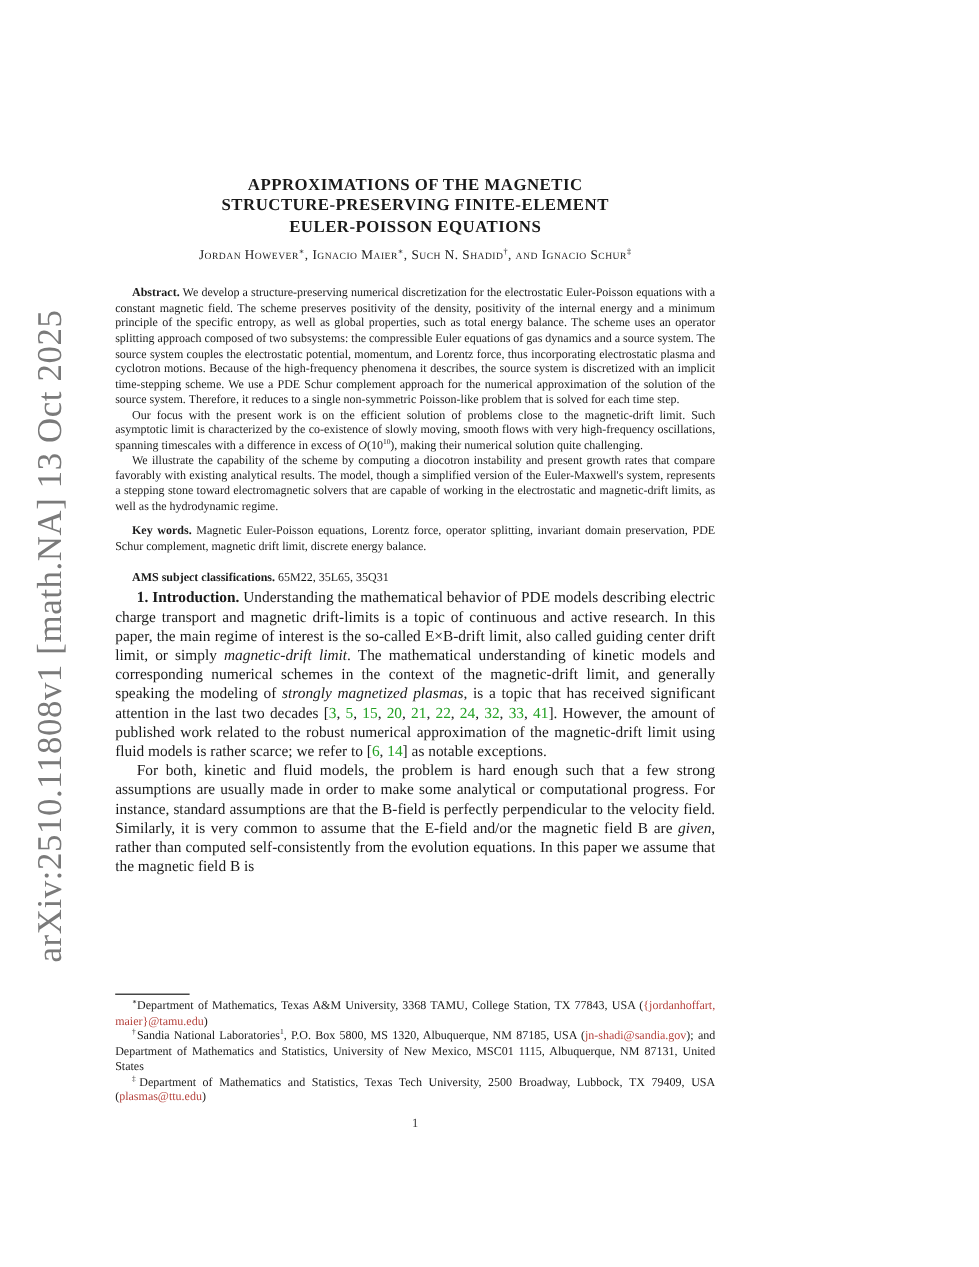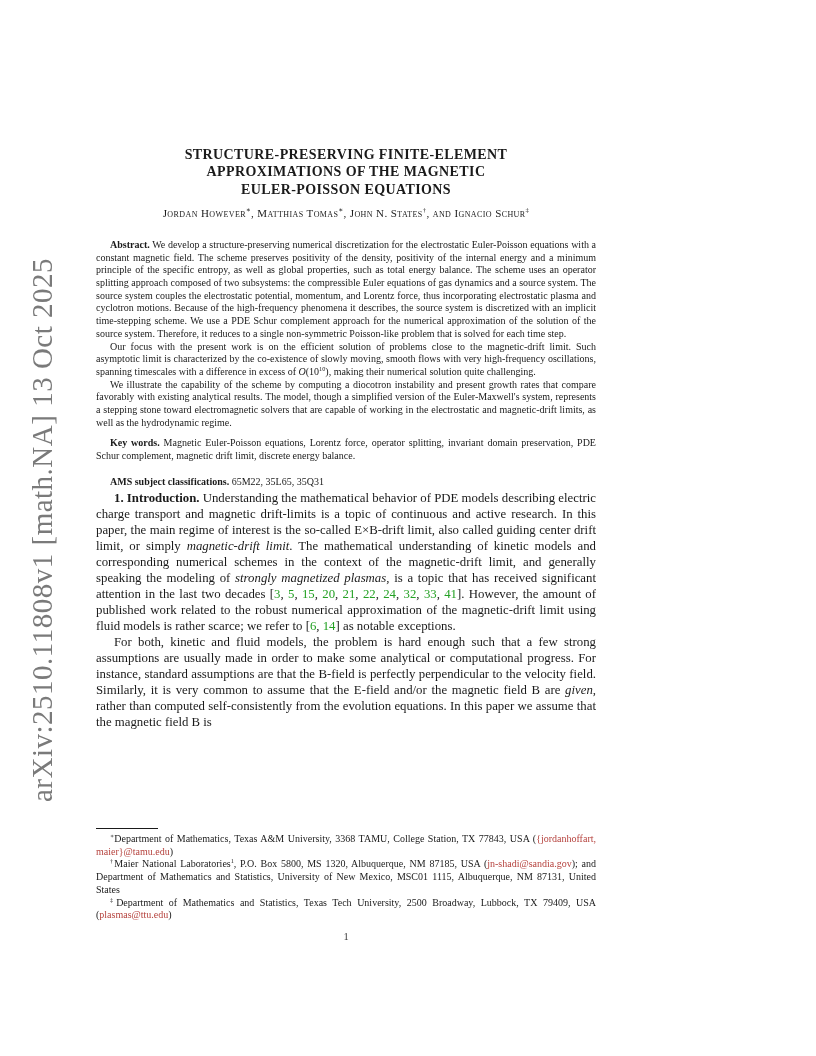--- a/index.html
+++ b/index.html
@@ -95,26 +95,26 @@
 </head>
 <body>
 
 <div class="page">
 
   <div class="arxiv-banner">arXiv:2510.11808v1  [math.NA]  13 Oct 2025</div>
 
   <div class="content">
 
     <div class="title">
+        <div>APPROXIMATIONS OF THE MAGNETIC</div>
         <div>STRUCTURE-PRESERVING FINITE-ELEMENT</div>
-        <div>APPROXIMATIONS OF THE MAGNETIC</div>
         <div>EULER-POISSON EQUATIONS</div>
       </div>
 
-    <div class="authors"><span class="run-sc">Jordan However</span><span class="run-sup">∗</span><span class="run-sc">, </span><span class="run-sc">Matthias Tomas</span><span class="run-sup">∗</span><span class="run-sc">, </span><span class="run-sc">John N. States</span><span class="run-sup">†</span><span class="run-sc">, and Ignacio Schur</span><span class="run-sup">‡</span></div>
+    <div class="authors"><span class="run-sc">Jordan However</span><span class="run-sup">∗</span><span class="run-sc">, </span><span class="run-sc">Ignacio Maier</span><span class="run-sup">∗</span><span class="run-sc">, </span><span class="run-sc">Such N. Shadid</span><span class="run-sup">†</span><span class="run-sc">, and Ignacio Schur</span><span class="run-sup">‡</span></div>
 
     <div class="abstract smallblock">
         <p><span class="run-b">Abstract.</span><span> We develop a structure-preserving numerical discretization for the electrostatic Euler-Poisson equations with a constant magnetic field. The scheme preserves positivity of the density, positivity of the internal energy and a minimum principle of the specific entropy, as well as global properties, such as total energy balance. The scheme uses an operator splitting approach composed of two subsystems: the compressible Euler equations of gas dynamics and a source system. The source system couples the electrostatic potential, momentum, and Lorentz force, thus incorporating electrostatic plasma and cyclotron motions. Because of the high-frequency phenomena it describes, the source system is discretized with an implicit time-stepping scheme. We use a PDE Schur complement approach for the numerical approximation of the solution of the source system. Therefore, it reduces to a single non-symmetric Poisson-like problem that is solved for each time step.</span></p>
         <p><span>Our focus with the present work is on the efficient solution of problems close to the magnetic-drift limit. Such asymptotic limit is characterized by the co-existence of slowly moving, smooth flows with very high-frequency oscillations, spanning timescales with a difference in excess of </span><span class="run-cal">O</span><span>(10</span><span class="run-sup">10</span><span>), making their numerical solution quite challenging.</span></p>
         <p><span>We illustrate the capability of the scheme by computing a diocotron instability and present growth rates that compare favorably with existing analytical results. The model, though a simplified version of the Euler-Maxwell's system, represents a stepping stone toward electromagnetic solvers that are capable of working in the electrostatic and magnetic-drift limits, as well as the hydrodynamic regime.</span></p>
       </div>
 
     <div class="keywords smallblock">
       <p><span class="run-b">Key words.</span><span> Magnetic Euler-Poisson equations, Lorentz force, operator splitting, invariant domain preservation, PDE Schur complement, magnetic drift limit, discrete energy balance.</span></p>
     </div>
@@ -127,20 +127,20 @@
         <p><span class="run-b">1. Introduction.</span><span> Understanding the mathematical behavior of PDE models describing electric charge transport and magnetic drift-limits is a topic of continuous and active research. In this paper, the main regime of interest is the so-called E×B-drift limit, also called guiding center drift limit, or simply </span><span class="run-i">magnetic-drift limit</span><span>. The mathematical understanding of kinetic models and corresponding numerical schemes in the context of the magnetic-drift limit, and generally speaking the modeling of </span><span class="run-i">strongly magnetized plasmas</span><span>, is a topic that has received significant attention in the last two decades [</span><span class="run-cite">3</span><span>, </span><span class="run-cite">5</span><span>, </span><span class="run-cite">15</span><span>, </span><span class="run-cite">20</span><span>, </span><span class="run-cite">21</span><span>, </span><span class="run-cite">22</span><span>, </span><span class="run-cite">24</span><span>, </span><span class="run-cite">32</span><span>, </span><span class="run-cite">33</span><span>, </span><span class="run-cite">41</span><span>]. However, the amount of published work related to the robust numerical approximation of the magnetic-drift limit using fluid models is rather scarce; we refer to [</span><span class="run-cite">6</span><span>, </span><span class="run-cite">14</span><span>] as notable exceptions.</span></p>
         <p><span>For both, kinetic and fluid models, the problem is hard enough such that a few strong assumptions are usually made in order to make some analytical or computational progress. For instance, standard assumptions are that the B-field is perfectly perpendicular to the velocity field. Similarly, it is very common to assume that the E-field and/or the magnetic field B are </span><span class="run-i">given</span><span>, rather than computed self-consistently from the evolution equations. In this paper we assume that the magnetic field B is</span></p>
       </div>
 
   </div>
 
   <div class="footnotes">
     <div class="footnote-rule"></div>
     <div>
         <p><span class="run-sup">∗</span><span>Department of Mathematics, Texas A&amp;M University, 3368 TAMU, College Station, TX 77843, USA (</span><span class="run-link">{jordanhoffart, maier}@tamu.edu</span><span>)</span></p>
-        <p><span class="run-sup">†</span><span>Maier National Laboratories</span><span class="run-sup">1</span><span>, P.O. Box 5800, MS 1320, Albuquerque, NM 87185, USA (</span><span class="run-link">jn-shadi@sandia.gov</span><span>); and Department of Mathematics and Statistics, University of New Mexico, MSC01 1115, Albuquerque, NM 87131, United States</span></p>
+        <p><span class="run-sup">†</span><span>Sandia National Laboratories</span><span class="run-sup">1</span><span>, P.O. Box 5800, MS 1320, Albuquerque, NM 87185, USA (</span><span class="run-link">jn-shadi@sandia.gov</span><span>); and Department of Mathematics and Statistics, University of New Mexico, MSC01 1115, Albuquerque, NM 87131, United States</span></p>
         <p><span class="run-sup">‡</span><span>Department of Mathematics and Statistics, Texas Tech University, 2500 Broadway, Lubbock, TX 79409, USA (</span><span class="run-link">plasmas@ttu.edu</span><span>)</span></p>
       </div>
   </div>
 
   <div class="page-number">1</div>
 
 </div>
 
 </body></html>

